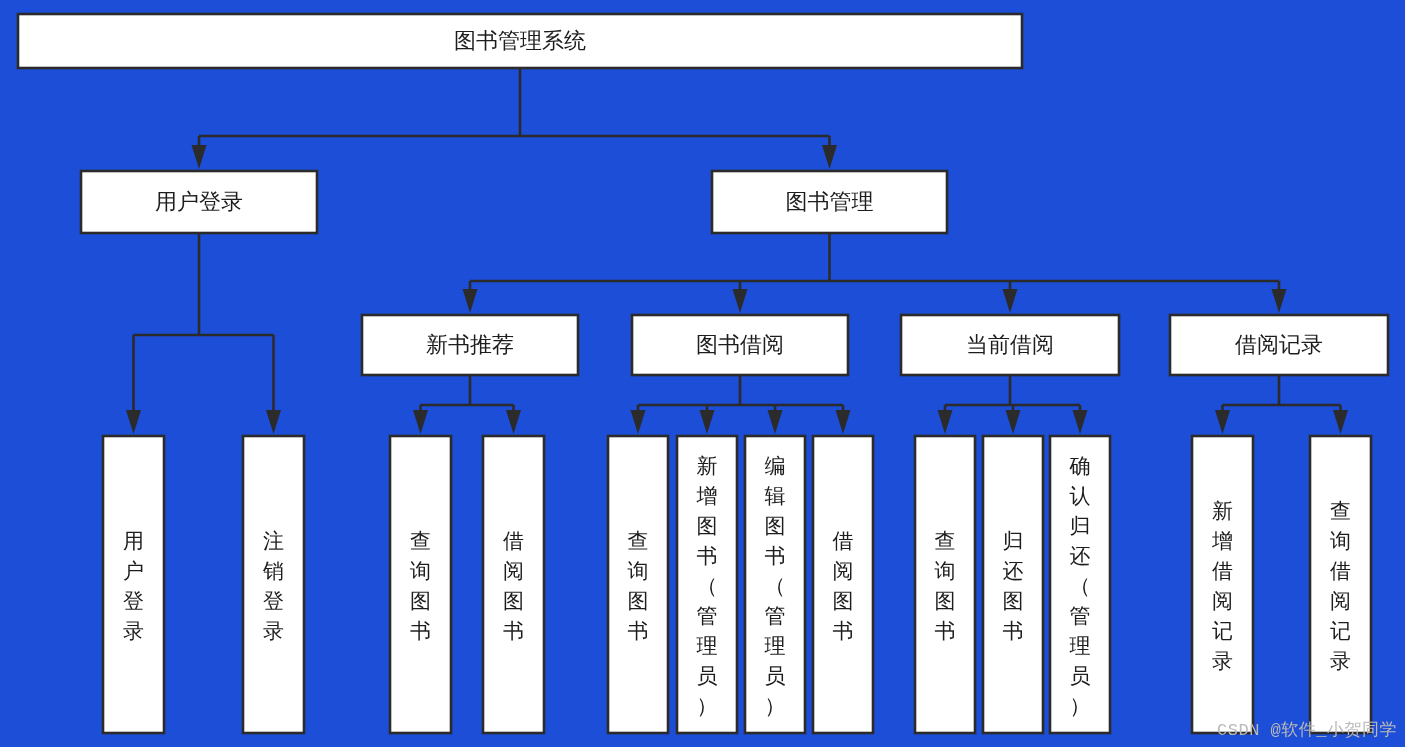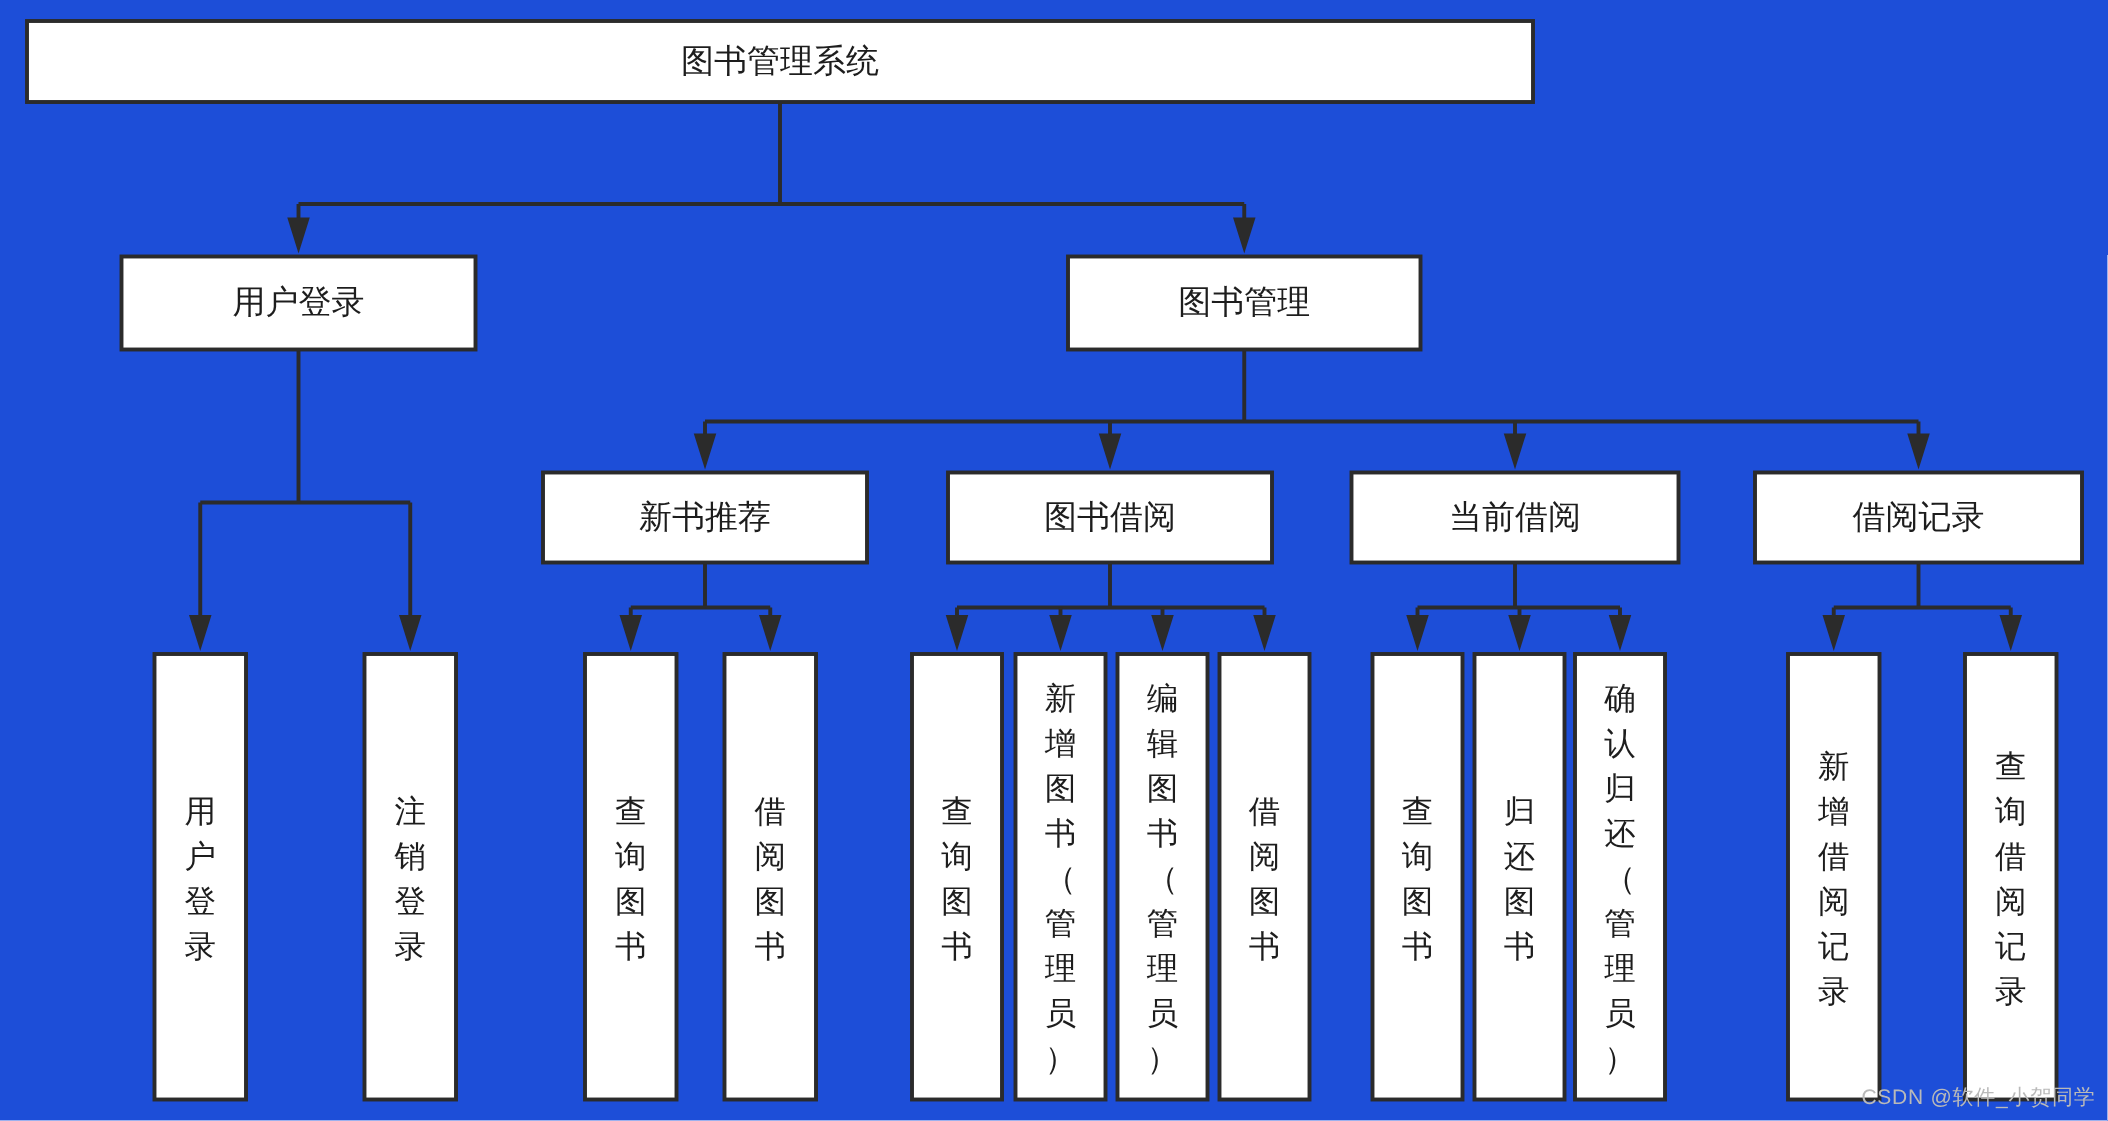--- a/index.html
+++ b/index.html
@@ -49,22 +49,22 @@
   .node-label-vertical {
     fill: #1d1d1d;
     font-family: "Liberation Sans", "DejaVu Sans", sans-serif;
     font-size: 21px;
     text-anchor: middle;
   }
   .watermark {
     position: absolute;
     right: 8px;
     bottom: 6px;
-    font-family: Liberation Sans, sans-serif;
-    font-size: 14px;
+    font-family: Liberation Mono, monospace;
+    font-size: 17px;
     color: #b9b9b9;
     letter-spacing: 0.5px;
     white-space: nowrap;
     user-select: none;
   }
 </style>
 </head>
 <body>
 
 <div id="stage">

